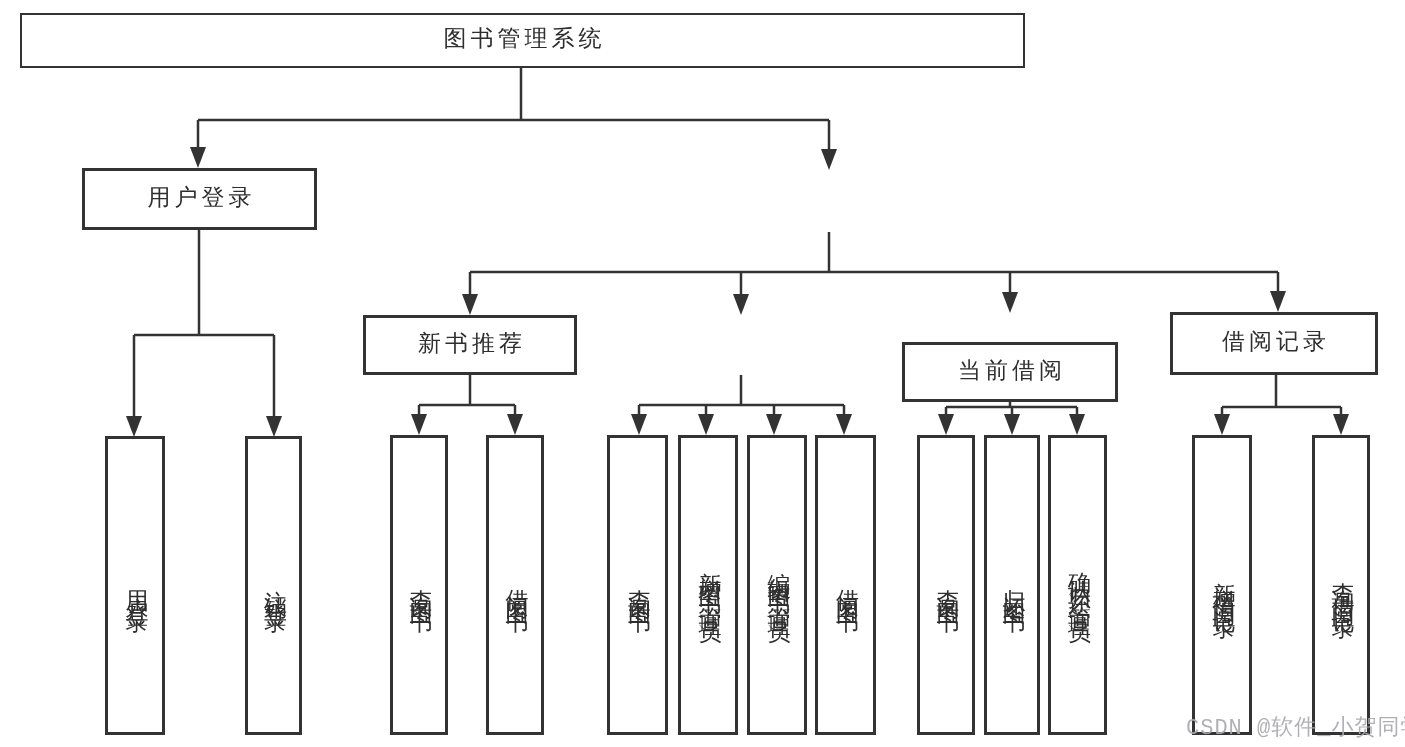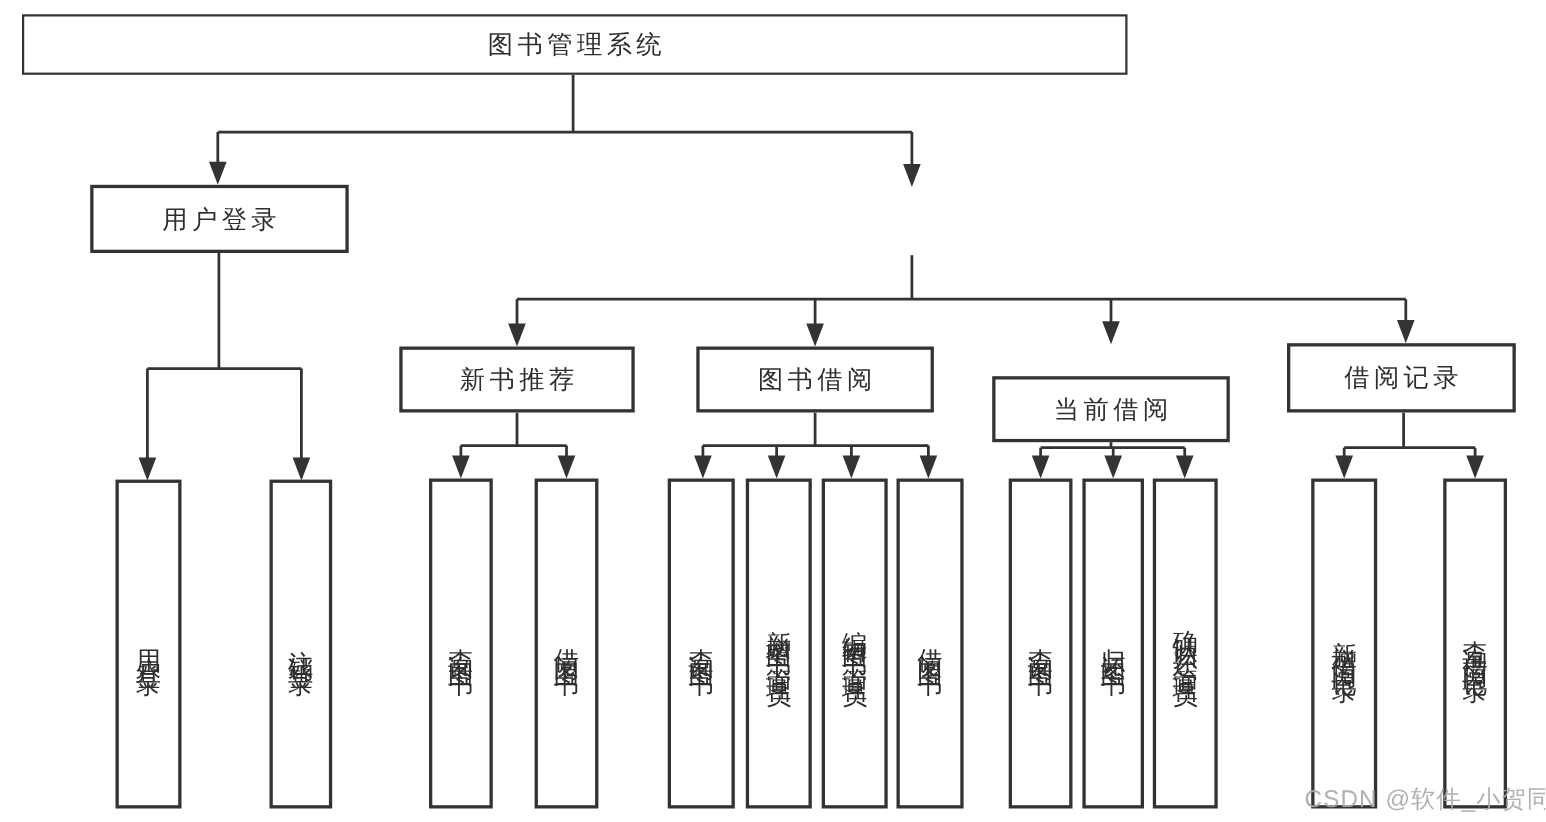--- a/index.html
+++ b/index.html
@@ -1,19 +1,19 @@
 <!DOCTYPE html>
 <html><head>
 <meta charset="utf-8">
 <style>
   html,body { margin:0; padding:0; background:#ffffff; }
   .stage {
     position:relative; width:1405px; height:747px;
     background:#ffffff; overflow:hidden;
-    font-family:Liberation Sans, sans-serif;
+    font-family:Liberation Mono, monospace;
     color:#2e2e2e;
   }
   svg.wires { position:absolute; left:0; top:0; z-index:1; }
   .node {
     position:absolute; box-sizing:border-box;
     background:#ffffff; border:3px solid #333333;
     display:flex; align-items:center; justify-content:center;
     z-index:2; font-size:23px; line-height:1.25;
   }
   .node.root { border-width:2.5px; }
@@ -102,23 +102,20 @@
     <span class="hlabel">图书管理系统</span>
   </div>
 
   <div class="node" style="left:82px; top:168px; width:235px; height:62px;">
     <span class="hlabel">用户登录</span>
   </div>
 
   <div class="node" style="left:363px; top:315px; width:214px; height:60px;">
     <span class="hlabel">新书推荐</span>
   </div>
-  <div class="node" style="left:633px; top:315px; width:216px; height:60px;">
-    <span class="hlabel">图书借阅</span>
-  </div>
   <div class="node" style="left:902px; top:313px; width:216px; height:60px;margin-top:29px;">
     <span class="hlabel">当前借阅</span>
   </div>
   <div class="node" style="left:1170px; top:312px; width:208px; height:63px;">
     <span class="hlabel">借阅记录</span>
   </div>
 
   <div class="node" style="left:105px; top:436px; width:60px; height:299px;">
     <span class="vlabel">用户登录</span>
   </div>

